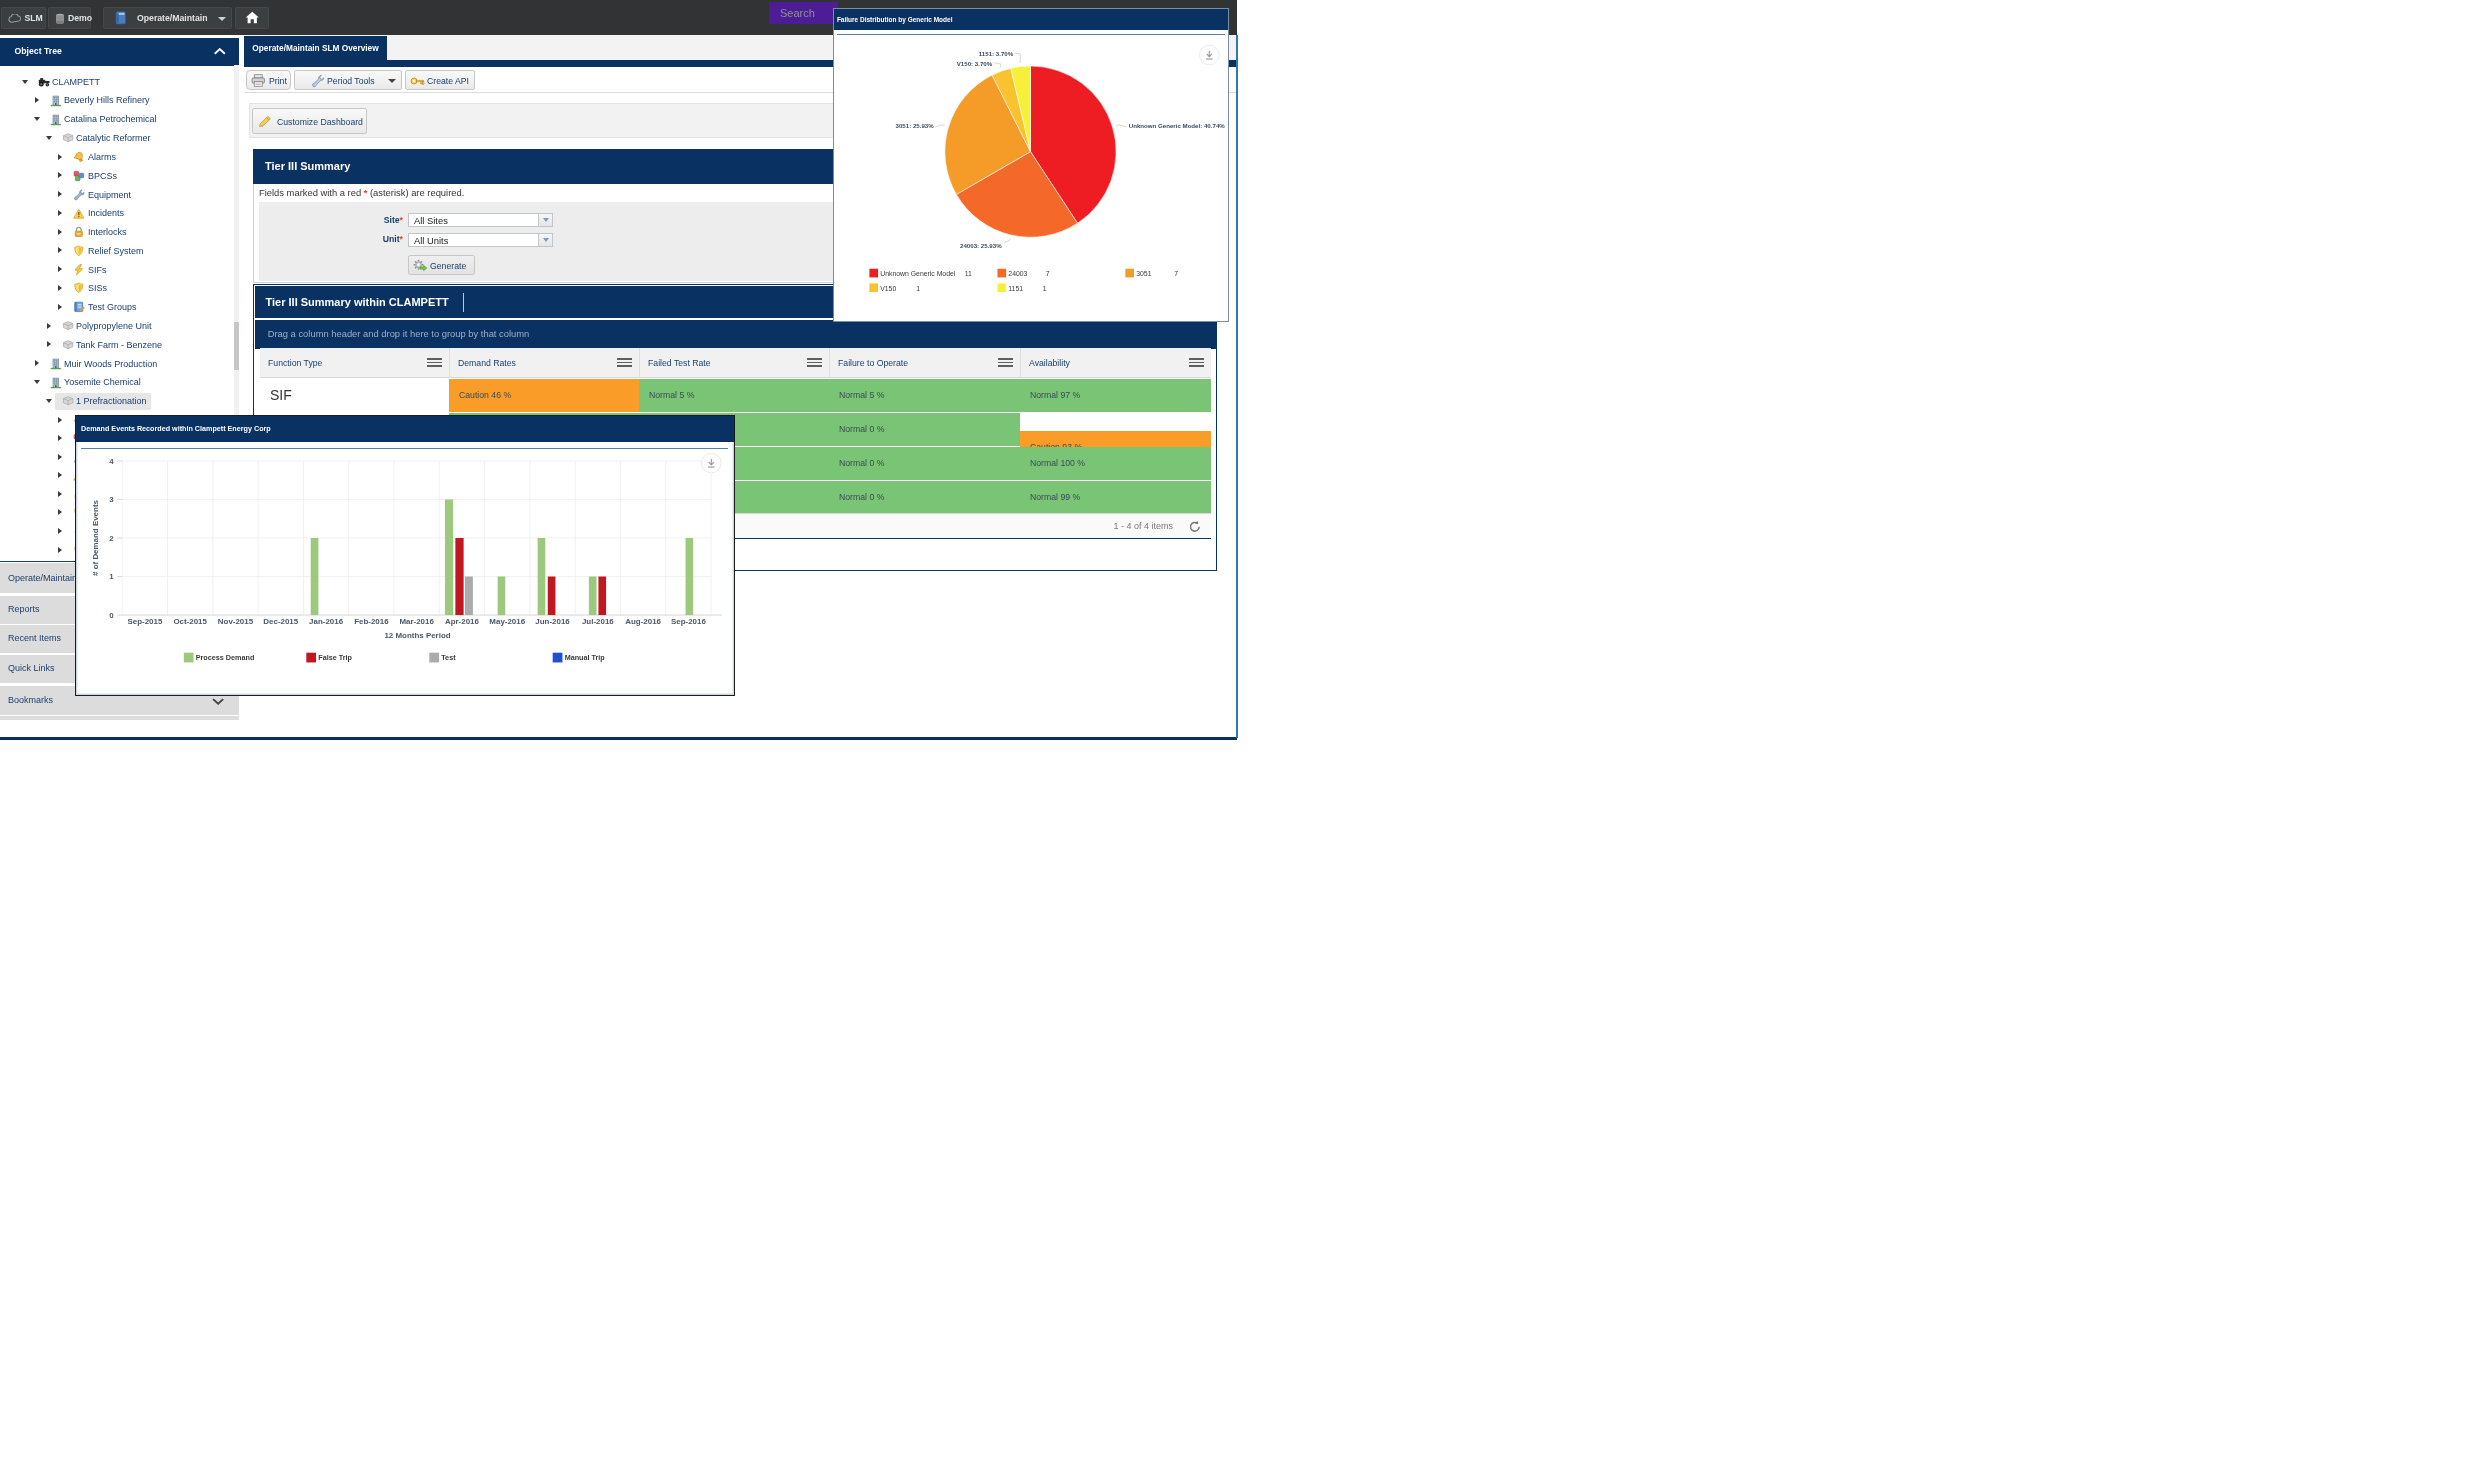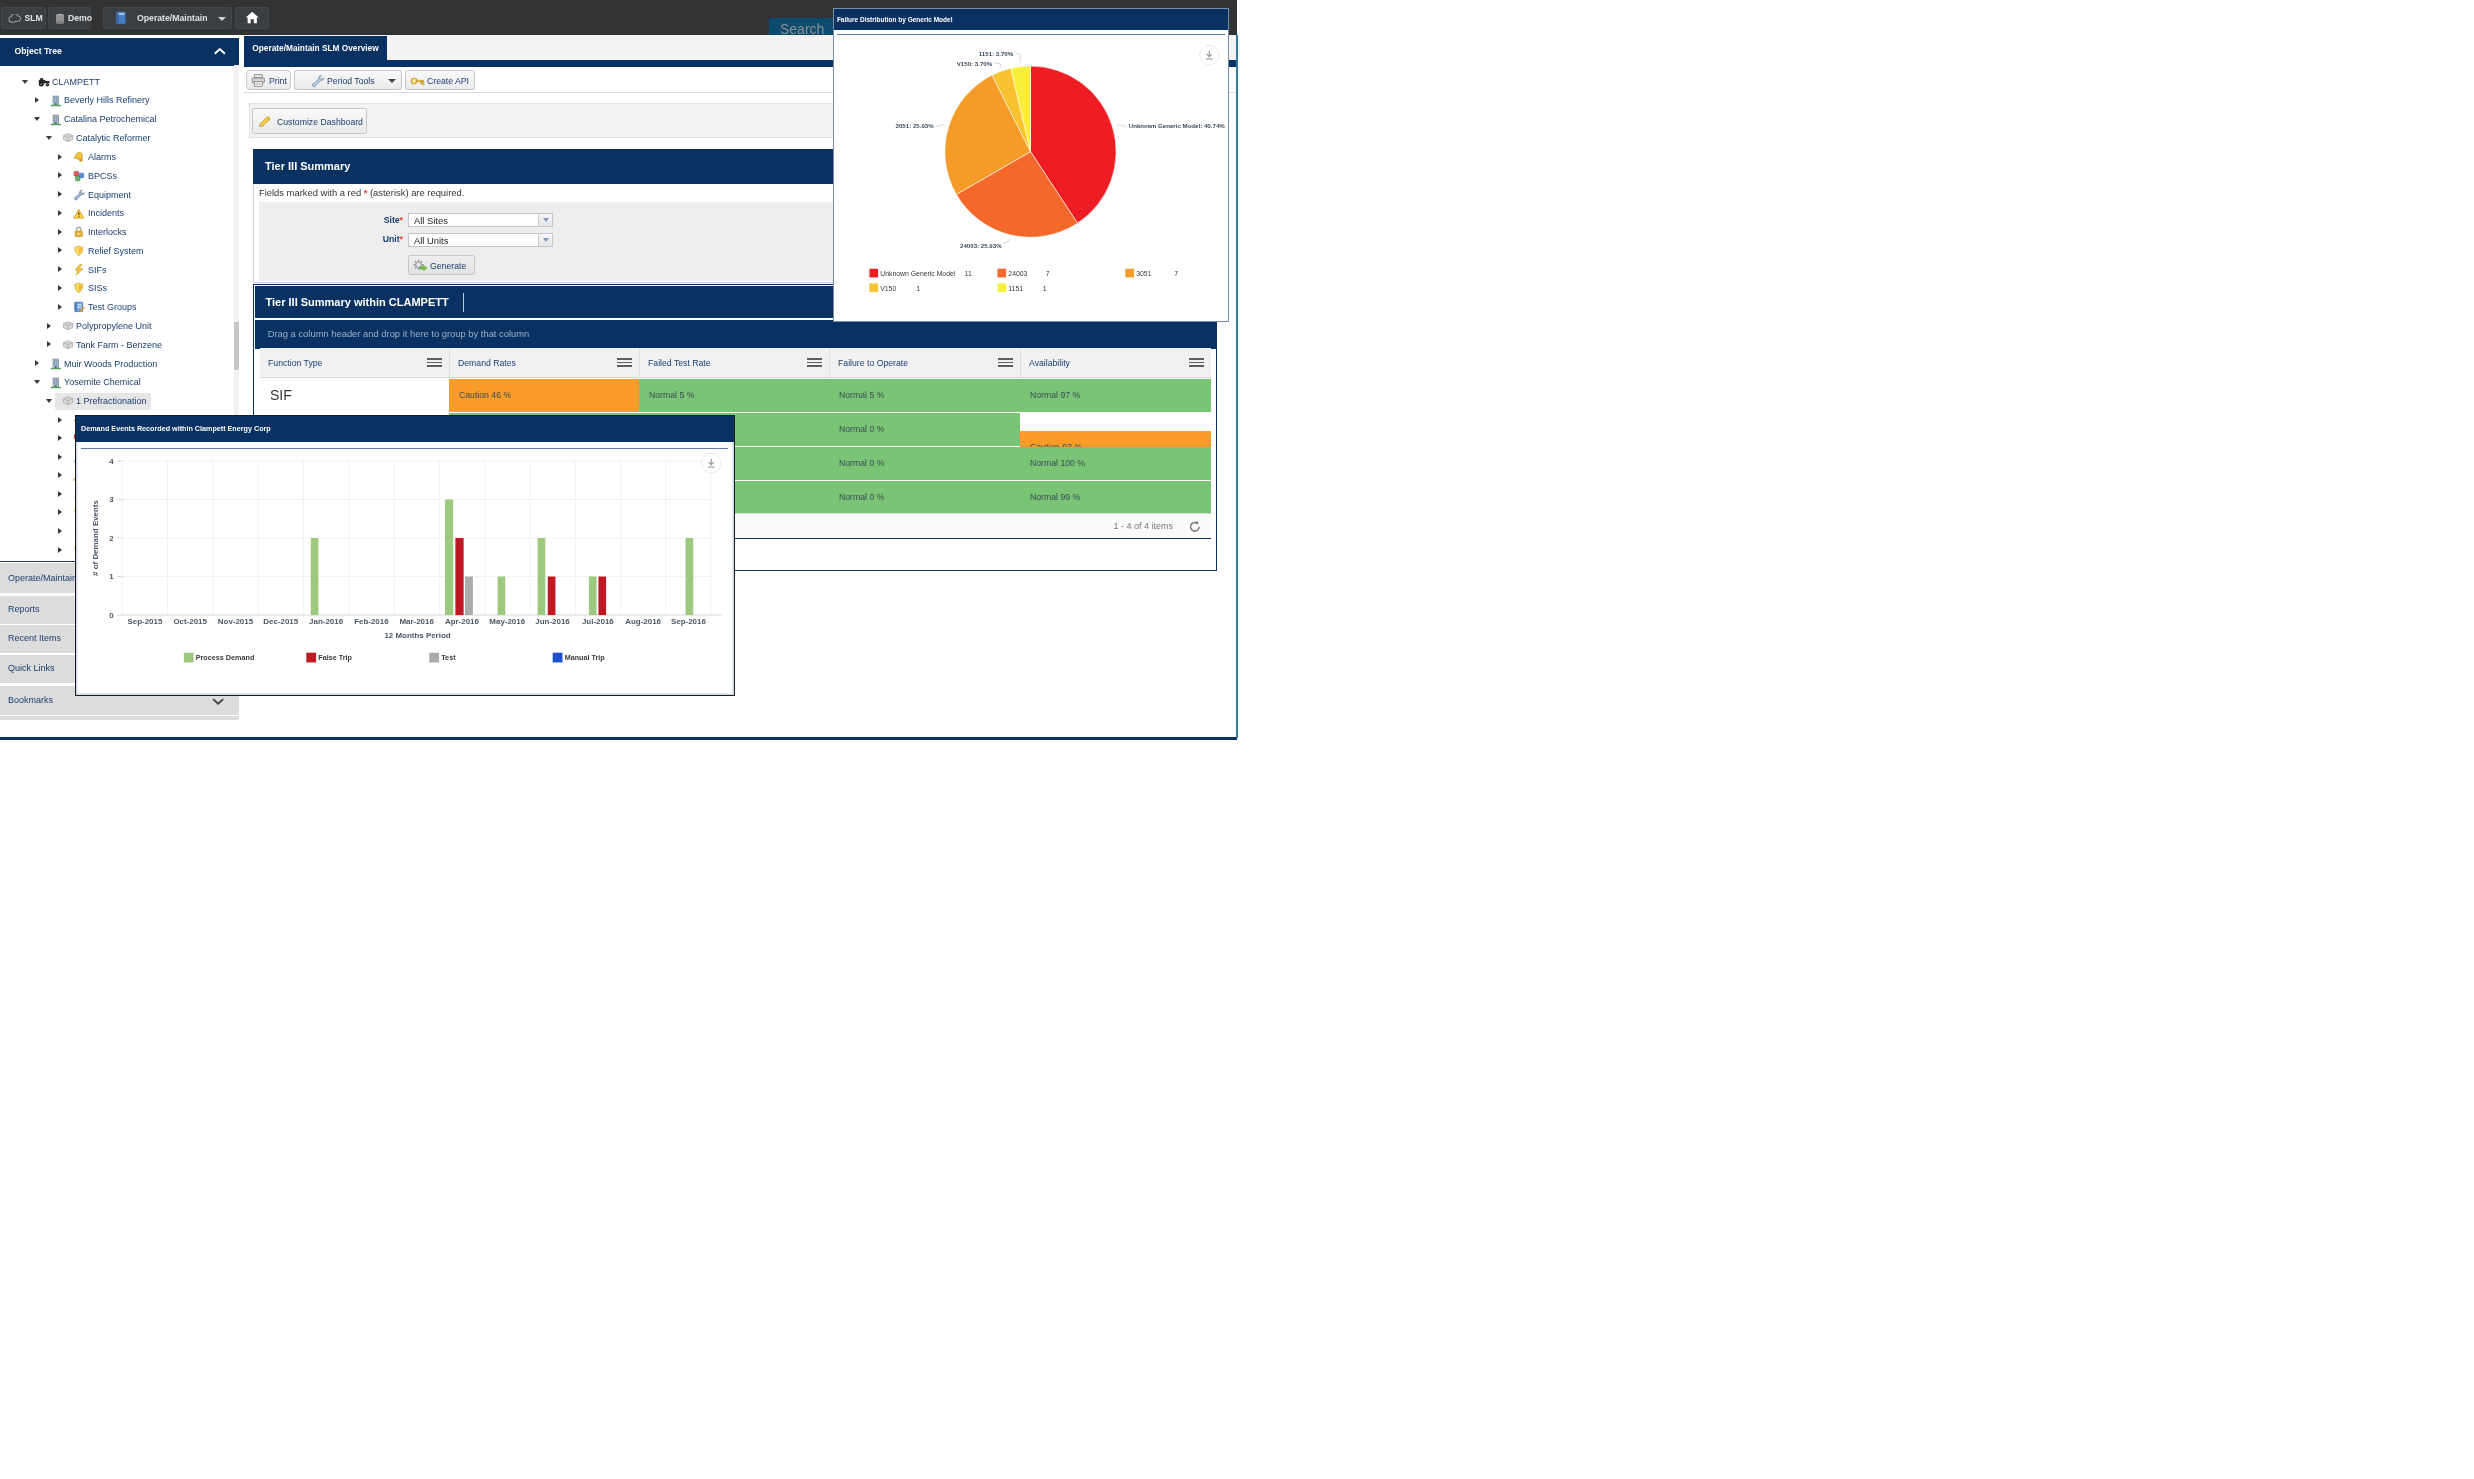--- a/index.html
+++ b/index.html
@@ -27,21 +27,21 @@
 <rect x="3" y="2.5" width="2" height="14" fill="#335f9e"></rect>
         </svg></span>
       <span class="a" style="left:33px;top:5.8px">Operate/Maintain</span>
       <span class="a" style="left:114px;top:9.4px;width:0;height:0;border-left:4px solid transparent;border-right:4px solid transparent;border-top:4.7px solid #cfd0d1"></span>
     </div>
 <div class="a" style="left:235px;top:6.5px;height:22px;background:#3c3f41;border:0.7px solid #454749;border-radius:1.4px;color:#e2e3e4;font-size:8.7px;font-weight:700;width:34px">
       <span class="a" style="left:9.4px;top:3.6px"><svg width="14.5" height="13" viewBox="0 0 20 18" style="">
           <path d="M10 1 L19 9 L16.4 9 L16.4 17 L12.2 17 L12.2 11.5 L7.8 11.5 L7.8 17 L3.6 17 L3.6 9 L1 9 Z" fill="#fff"></path>
         </svg></span>
     </div>
-<div class="a" style="left:769px;top:18px;width:69px;height:22px;background:#0c4a6e;color:#8f9294;font-size:14px;line-height:22px;padding-left:11px">Search</div>
+<div class="a" style="left:769px;top:2px;width:69px;height:22px;background:#4c1d95;color:#8f9294;font-size:11px;line-height:22px;padding-left:11px">Search</div>
 <div class="a" style="left:0;top:38px;width:239px;height:524px;background:#fff;border-right:0.7px solid #c9c9c9"></div>
 <div class="a" style="left:0;top:38px;width:239px;height:27.5px;background:#093162;color:#fff;font-size:8.7px;font-weight:700;line-height:27.5px;padding-left:14.5px">Object Tree<svg width="11.6" height="6.5" viewBox="0 0 16 9" style="position:absolute;left:214px;top:10px">
         <polyline points="1,8 8,1.5 15,8" fill="none" stroke="#fff" stroke-width="2.6"></polyline>
       </svg></div>
 <span class="a" style="left:22.4px;top:80px;width:0;height:0;border-left:3.3px solid transparent;border-right:3.3px solid transparent;border-top:4.3px solid #3a3a3a"></span>
 <span class="a" style="left:38px;top:76px"><svg width="13" height="10" viewBox="0 0 18 14" style="">
         <rect x="1" y="4" width="9" height="5" rx="1" fill="#2a2a2a"></rect>
 <rect x="3" y="1.5" width="4" height="4" fill="#2a2a2a"></rect>
         <rect x="9" y="5.5" width="7" height="3" fill="#2a2a2a"></rect>
 <circle cx="4.5" cy="10" r="3.4" fill="#1b1b1b"></circle>

